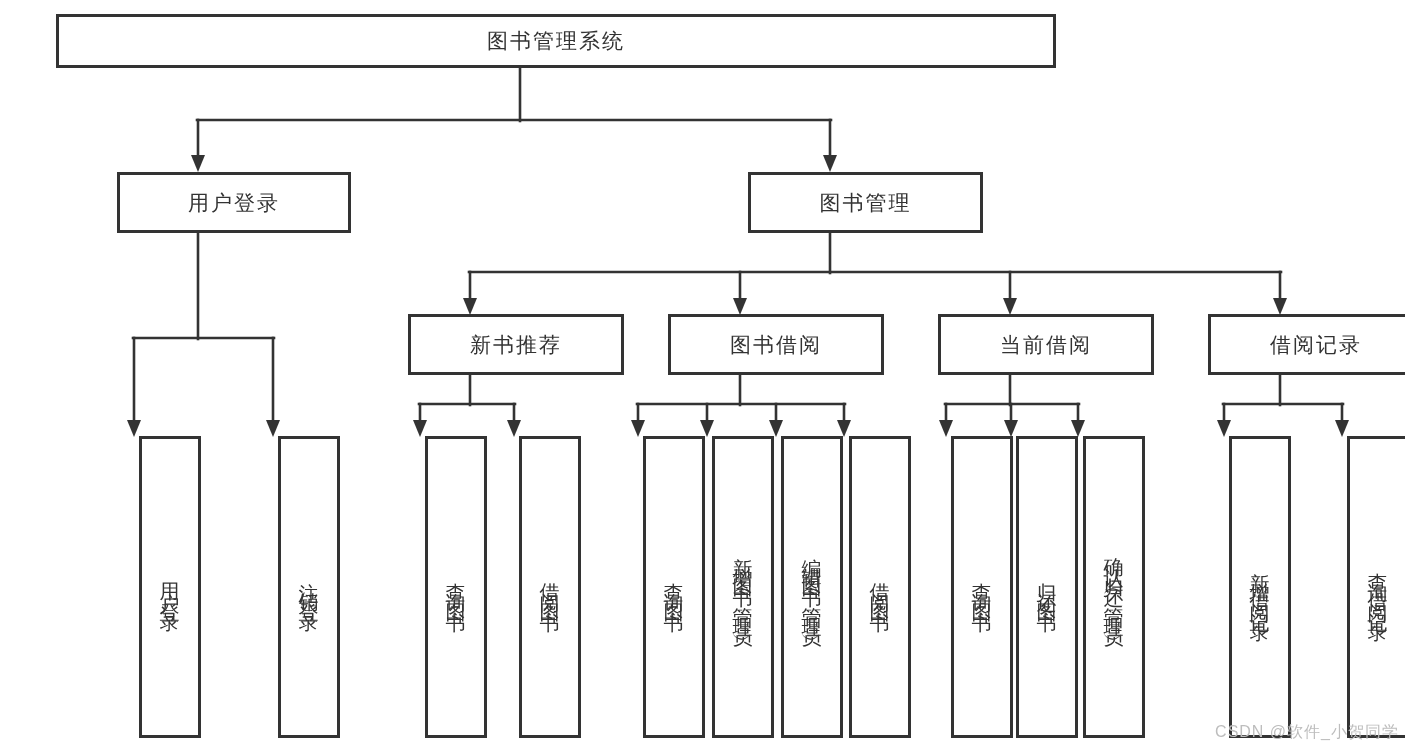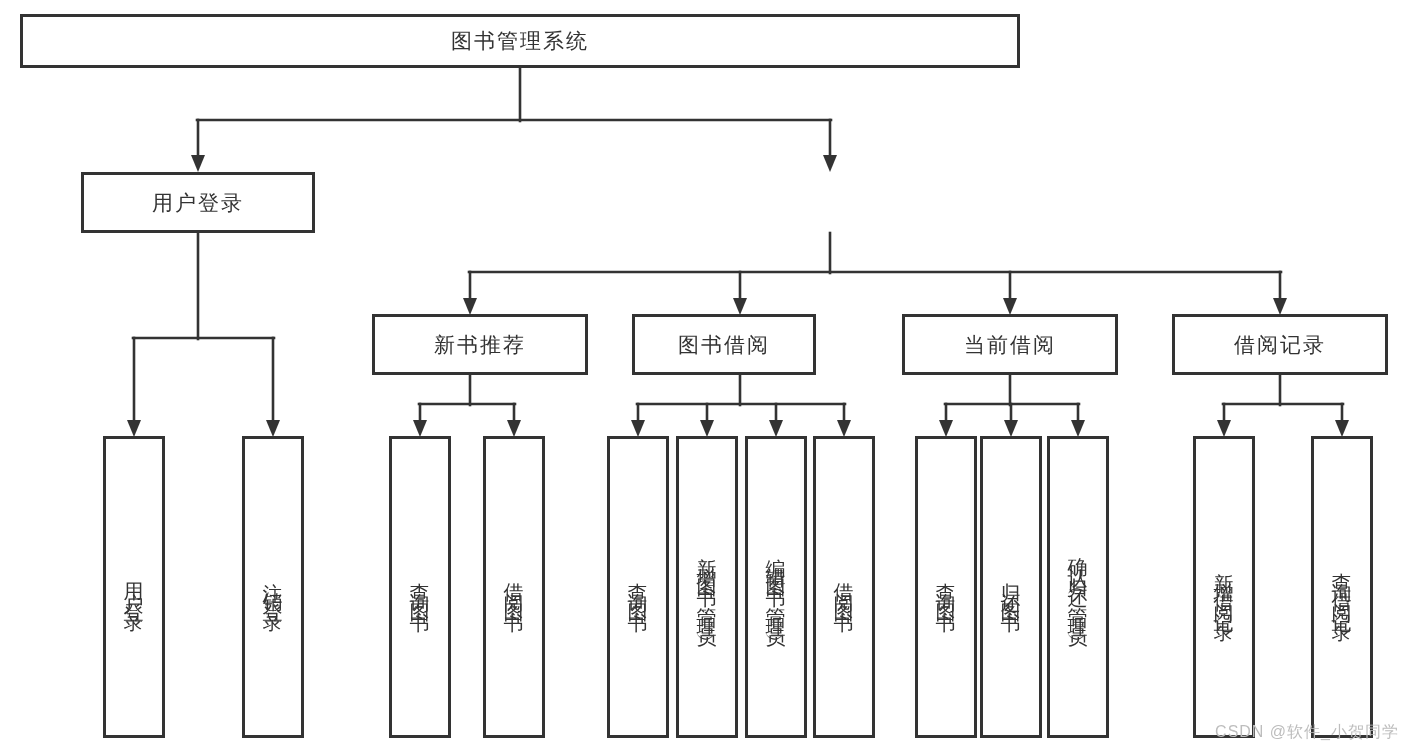--- a/index.html
+++ b/index.html
@@ -34,20 +34,21 @@
   .node {
     position: absolute;
     box-sizing: border-box;
     border: 3px solid var(--box-border, #333333);
     background: #ffffff;
     display: flex;
     align-items: center;
     justify-content: center;
     color: var(--text, #333333);
     z-index: 2;
+    margin-left: 36px;
   }
   .node.h span {
     font-size: 21px;
     letter-spacing: 2px;
     white-space: nowrap;
   }
   .node.v span {
     writing-mode: vertical-rl;
     font-size: 20px;
     letter-spacing: 10px;
@@ -131,25 +132,28 @@
     <polygon points="1335,420 1349,420 1342,437"></polygon>
   </svg>
 
   <div class="node h" style="left:20px;top:14px;width:1000px;height:54px">
     <span>图书管理系统</span>
   </div>
 
   <div class="node h" style="left:81px;top:172px;width:234px;height:61px">
     <span>用户登录</span>
   </div>
+  <div class="node h" style="left:712px;top:172px;width:235px;height:61px">
+    <span>图书管理</span>
+  </div>
 
   <div class="node h" style="left:372px;top:314px;width:216px;height:61px">
     <span>新书推荐</span>
   </div>
-  <div class="node h" style="left:632px;top:314px;width:184px;height:61px">
+  <div class="node h" style="left:632px;top:314px;width:216px;height:61px">
     <span>图书借阅</span>
   </div>
   <div class="node h" style="left:902px;top:314px;width:216px;height:61px">
     <span>当前借阅</span>
   </div>
   <div class="node h" style="left:1172px;top:314px;width:216px;height:61px">
     <span>借阅记录</span>
   </div>
 
   <div class="node v" style="left:103px;top:436px;width:62px;height:302px">

